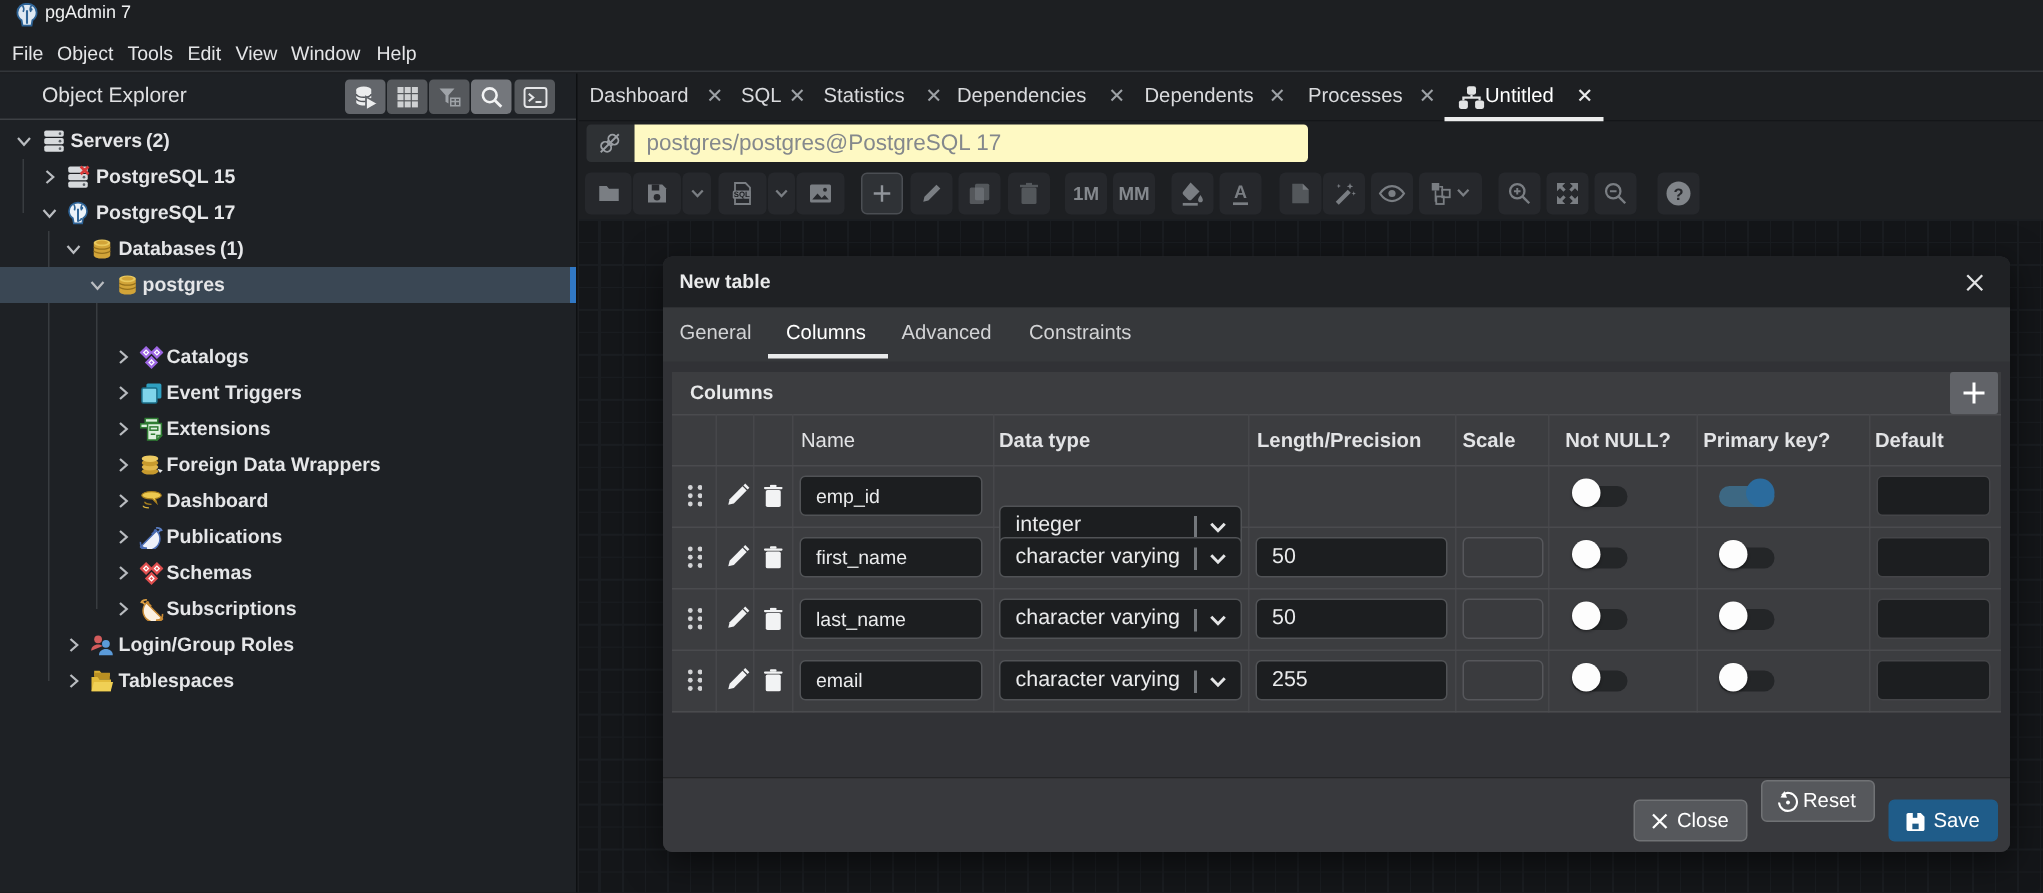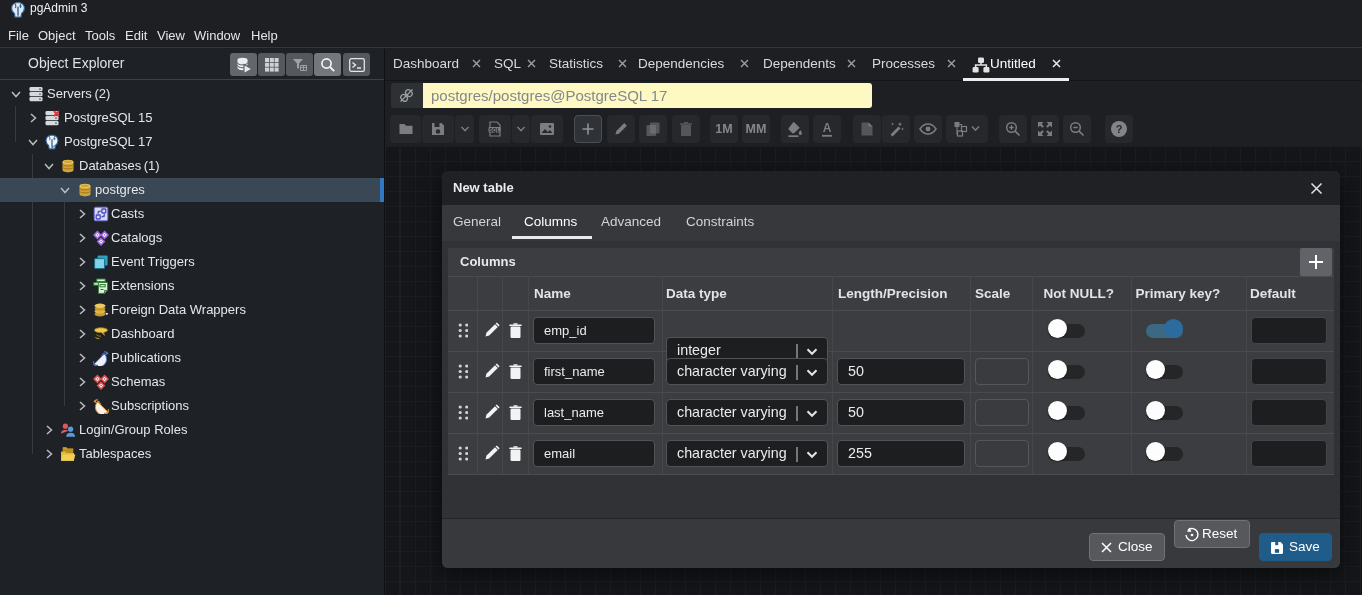--- a/index.html
+++ b/index.html
@@ -13,21 +13,21 @@
     border-bottom:1px solid #33363a; color:#e4e5e7; font-size:13px; }
   .mitem { position:absolute; top:6px; }
   
   #sidebar { position:absolute; left:0; top:49px; width:385px; height:546px; background:#1e2125;
     border-right:1px solid #0e1012; }
   #oehead { position:absolute; left:0; top:0; width:384px; height:31px; border-bottom:1px solid #3d4044; }
   .oebtn { position:absolute; top:4px; width:27px; height:23px; border-radius:3px; background:#4e5155; }
   .oebtn.hl { background:#74777c; }
   .oebtn svg { position:absolute; left:50%; top:50%; transform:translate(-50%,-50%); }
   
-  .trow { position:absolute; left:0; width:384px; height:24px; color:#e5e6e8; font-size:13px; }
+  .trow { position:absolute; left:0; width:384px; height:24px; color:#e5e6e8; font-size:13px;font-weight:bold; }
   .trow .ch { position:absolute; top:6px; }
   .trow .ic { position:absolute; top:4px; }
   .trow .tx { position:absolute; top:0; line-height:24px; white-space:nowrap; }
   .gline { position:absolute; width:1px; background:#383c40; }
   
   #content { position:absolute; left:386px; top:49px; width:976px; height:546px; background:#1d1f22; }
   #tabbar { position:absolute; left:0; top:0; width:976px; height:32px; border-bottom:1px solid #141619; }
   .tab { position:absolute; top:0; height:32px; color:#dcdde0; font-size:13.5px; }
   #canvas { position:absolute; left:0; top:97px; width:976px; height:449px; background:#141619;
     background-image:
@@ -44,21 +44,21 @@
 <body>
 <div id="app">
 
 <div id="titlebar">
   <svg class="abs" style="left:9px;top:1px" width="18" height="18" viewBox="0 0 18 18">
         <path d="M9 1.5C5.2 1.5 2.6 4 2.6 7.3c0 2.4 1.2 4.1 2.8 5.2l.6 3.6h6l.6-3.6c1.6-1.1 2.8-2.8 2.8-5.2C15.4 4 12.8 1.5 9 1.5z" fill="#dfe9f3" stroke="#2e6396" stroke-width="1.2"></path>
         <path d="M9 5.8v9" stroke="#2e6396" stroke-width="1.4"></path>
         <path d="M6 2.6c.9 1.3 1.1 3 .4 4.3M12 2.6c-.9 1.3-1.1 3-.4 4.3" stroke="#2e6396" stroke-width="1.1" fill="none"></path>
         <circle cx="11.8" cy="5.3" r=".9" fill="#2e6396"></circle>
       </svg>
-  <span class="abs" style="left:30px;top:1px;color:#f0f1f2;font-size:12px;">pgAdmin 3</span>
+  <span class="abs" style="left:30px;top:1px;color:#f0f1f2;font-size:12px;">pgAdmin 7</span>
 </div>
 
 <div id="menubar">
   <span class="mitem" style="left:8px">File</span>
   <span class="mitem" style="left:38px">Object</span>
   <span class="mitem" style="left:85px">Tools</span>
   <span class="mitem" style="left:125px">Edit</span>
   <span class="mitem" style="left:157px">View</span>
   <span class="mitem" style="left:194px">Window</span>
   <span class="mitem" style="left:251px">Help</span>
@@ -175,35 +175,20 @@
           <path d="M2 4l4 4.5L10 4" stroke="#b9bcc0" stroke-width="1.5" fill="none"></path>
         </svg>
 <svg class="ic" style="left:77px" width="16" height="16" viewBox="0 0 16 16">
           <path d="M2.5 3.9v8.2c0 1.3 2.5 2.3 5.5 2.3s5.5-1 5.5-2.3V3.9z" fill="#d2a438"></path>
           <path d="M2.5 6.6c1 .9 3 1.5 5.5 1.5s4.5-.6 5.5-1.5M2.5 9.4c1 .9 3 1.5 5.5 1.5s4.5-.6 5.5-1.5" stroke="#96711c" stroke-width=".9" fill="none"></path>
           <ellipse cx="8" cy="3.9" rx="5.5" ry="2.2" fill="#e9c95e"></ellipse>
           <ellipse cx="8" cy="3.7" rx="4" ry="1.3" fill="#d2a438"></ellipse>
         </svg>
 <span class="tx" style="left:95px">postgres</span>
 </div>
-<div class="trow" style="top:122px;">
-<svg class="ch" style="left:76px" width="12" height="12" viewBox="0 0 12 12">
-          <path d="M4 2l4.5 4L4 10" stroke="#b9bcc0" stroke-width="1.5" fill="none"></path>
-        </svg>
-<svg class="ic" style="left:93px" width="16" height="16" viewBox="0 0 16 16">
-          <rect x="1.2" y="1.2" width="13.6" height="13.6" rx="1.6" fill="#d8d9f6" stroke="#6b6cd8" stroke-width="1"></rect>
-          <rect x="8.8" y="3" width="4" height="4" rx=".8" stroke="#4b4cc0" stroke-width="1.3" fill="none"></rect>
-          <rect x="3.2" y="9" width="4" height="4" rx=".8" stroke="#4b4cc0" stroke-width="1.3" fill="none"></rect>
-          <path d="M7.8 5.2c-2.4 0-3 1.6-3 2.6" stroke="#4b4cc0" stroke-width="1.2" fill="none"></path>
-          <path d="M4.8 4.6v1.8l1.8-.4z" fill="#4b4cc0"></path>
-          <path d="M8.5 10.8c2.4 0 3-1.6 3-2.6" stroke="#4b4cc0" stroke-width="1.2" fill="none"></path>
-          <path d="M11.5 11.4V9.6l-1.8.4z" fill="#4b4cc0"></path>
-        </svg>
-<span class="tx" style="left:111px">Casts</span>
-</div>
 <div class="trow" style="top:146px;">
 <svg class="ch" style="left:76px" width="12" height="12" viewBox="0 0 12 12">
           <path d="M4 2l4.5 4L4 10" stroke="#b9bcc0" stroke-width="1.5" fill="none"></path>
         </svg>
 <svg class="ic" style="left:93px" width="16" height="16" viewBox="0 0 16 16">
           <g>
             <path d="M4.4 0.6L8.8 5 4.4 9.4 0 5z" fill="#9d66e4"></path>
             <path d="M4.4 2.8L6.6 5 4.4 7.2 2.2 5z" fill="#fff"></path>
             <path d="M4.4 4L5.4 5 4.4 6 3.4 5z" fill="#9d66e4"></path>
             <path d="M11.6 0.6L16 5l-4.4 4.4L7.2 5z" fill="#9d66e4"></path>
@@ -542,21 +527,21 @@
 <div class="abs" style="left:70px;top:31px;width:80px;height:3px;background:#e9eaeb"></div>
 </div>
 <div class="abs" style="left:6px;top:77px;width:886px;height:227px;background:#3c3d40">
 <span class="abs" style="left:12px;top:6px;font-size:13px;font-weight:bold;color:#e8e9ea">Columns</span>
 <div class="abs" style="left:852px;top:0px;width:32px;height:28px;background:#616368;border-radius:2px">
             <svg class="abs" style="left:8px;top:6px" width="16" height="16" viewBox="0 0 16 16">
               <path d="M8 1v14M1 8h14" stroke="#fff" stroke-width="2"></path>
             </svg>
           </div>
 <div class="abs" style="left:0;top:28px;width:886px;height:1px;background:#4a4b4e"></div>
-<span class="abs" style="left:86px;top:38px;font-size:13.5px;font-weight:bold;color:#e2e3e5">Name</span>
+<span class="abs" style="left:86px;top:38px;font-size:13.5px;font-weight:normal;color:#e2e3e5">Name</span>
 <span class="abs" style="left:218px;top:38px;font-size:13.5px;font-weight:bold;color:#e2e3e5">Data type</span>
 <span class="abs" style="left:390px;top:38px;font-size:13.5px;font-weight:bold;color:#e2e3e5">Length/Precision</span>
 <span class="abs" style="left:527px;top:38px;font-size:13.5px;font-weight:bold;color:#e2e3e5">Scale</span>
 <span class="abs" style="left:595.5px;top:38px;font-size:13.5px;font-weight:bold;color:#e2e3e5">Not NULL?</span>
 <span class="abs" style="left:687.5px;top:38px;font-size:13.5px;font-weight:bold;color:#e2e3e5">Primary key?</span>
 <span class="abs" style="left:802px;top:38px;font-size:13.5px;font-weight:bold;color:#e2e3e5">Default</span>
 <div class="abs" style="left:29px;top:28px;width:1px;height:199px;background:#46474a"></div>
 <div class="abs" style="left:54px;top:28px;width:1px;height:199px;background:#46474a"></div>
 <div class="abs" style="left:80px;top:28px;width:1px;height:199px;background:#46474a"></div>
 <div class="abs" style="left:213.7px;top:28px;width:1px;height:199px;background:#46474a"></div>

